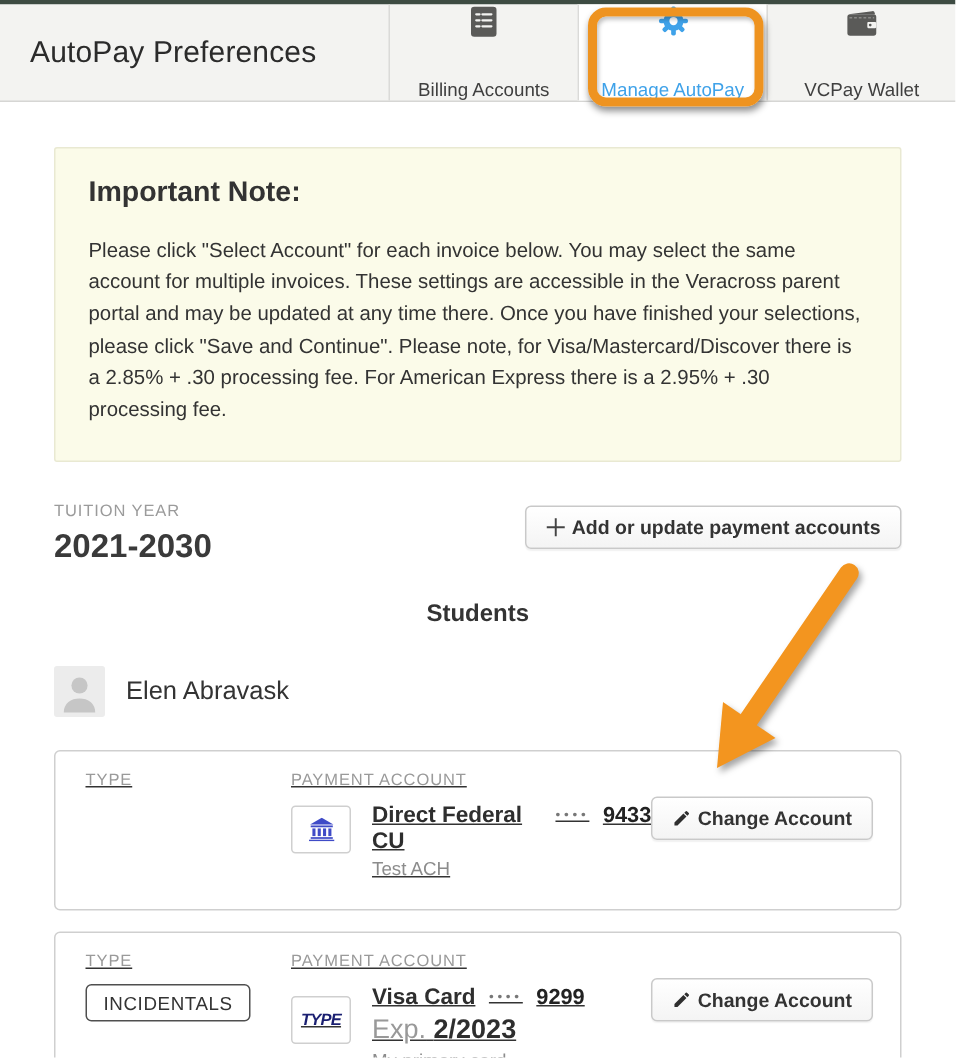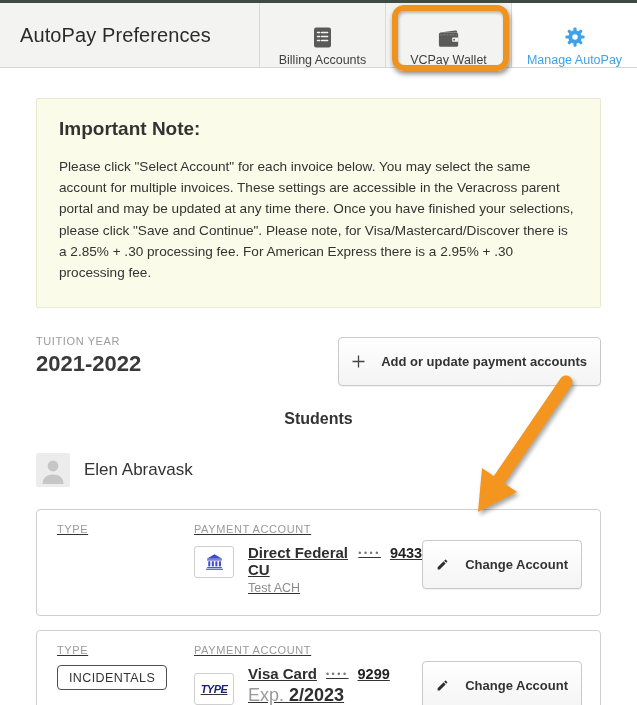--- a/index.html
+++ b/index.html
@@ -32,21 +32,21 @@
     font-weight: 400;
     color: #2b2b2b;
     letter-spacing: 0.1px;
   }
   .tab {
     width: 126px;
     border-left: 1px solid #dadad8;
     display: flex;
     flex-direction: column;
     align-items: center;
-    justify-content: flex-end;
+    justify-content: space-between;
     gap: 5px;
     cursor: pointer;
   }
   .tab-label { font-size: 12.5px; color: #3f3f3f; white-space: nowrap; }
   .tab.active { background: #ffffff; }
   .tab.active .tab-label { color: #3fa2e9; }
   .tab-icon { height: 22px; display: flex; align-items: flex-end; }
 
   
   .highlight-box {
@@ -74,25 +74,25 @@
   .note p { margin-top: 16px; font-size: 13.6px; line-height: 1.56; color: #333; }
 
   
   .year-row { margin-top: 27px; display: flex; align-items: flex-start; justify-content: space-between; }
   .eyebrow { font-size: 11px; color: #9b9b9b; letter-spacing: 0.6px; }
   .year-value { font-size: 22px; font-weight: 700; color: #3a3a3a; margin-top: 4px; }
 
   .ghost-btn {
     display: inline-flex;
     align-items: center;
-    gap: 16px;
+    gap: 4px;
     border: 1px solid #c9c9c9;
     border-radius: 4px;
     background: linear-gradient(#ffffff, #f4f4f4);
-    padding: 16px 13px;
+    padding: 6px 13px;
     font-family: inherit;
     font-size: 13px;
     font-weight: 700;
     color: #333;
     cursor: pointer;
     box-shadow: 0 1px 1px rgba(0,0,0,0.06);
     white-space: nowrap;
   }
   .add-btn { margin-top: 2px; }
 
@@ -172,64 +172,64 @@
     <h1 class="page-title">AutoPay Preferences</h1>
 
     <div class="tab">
       <span class="tab-icon">
         <svg width="19" height="21" viewBox="0 0 19 21">
           <rect x="1" y="0.5" width="17" height="20" rx="2.2" fill="#5a5a58"></rect>
           <path d="M4.5 5.5h2.2M8.6 5.5h6M4.5 9.5h2.2M8.6 9.5h6M4.5 13.5h2.2M8.6 13.5h6" stroke="#f3f3f1" stroke-width="1.5" stroke-linecap="round"></path>
         </svg>
       </span>
       <span class="tab-label">Billing Accounts</span>
-    </div>
-
-    <div class="tab">
-      <span class="tab-icon">
-        <svg width="22" height="19" viewBox="0 0 24 20">
-          <rect x="1" y="3.5" width="21" height="15.5" rx="2" fill="#5a5a58"></rect>
-          <path d="M2 3.5 L19 1.2 a1.6 1.6 0 0 1 1.9 1.3 l0.2 1" fill="#5a5a58"></path>
-          <path d="M2.5 6h18" stroke="#8a8a88" stroke-width="1" stroke-dasharray="2 1.4"></path>
-          <rect x="15.5" y="9" width="6.5" height="4.6" rx="0.8" fill="#f3f3f1"></rect>
-          <circle cx="17.6" cy="11.3" r="1" fill="#5a5a58"></circle>
-        </svg>
-      </span>
-      <span class="tab-label">VCPay Wallet</span>
     </div>
 
     <div class="tab active">
       <span class="tab-icon">
         <svg width="22" height="22" viewBox="0 0 24 24">
           <g fill="#3fa2e9">
             <rect x="10.3" y="1.5" width="3.4" height="21" rx="1.3"></rect>
             <rect x="10.3" y="1.5" width="3.4" height="21" rx="1.3" transform="rotate(45 12 12)"></rect>
             <rect x="10.3" y="1.5" width="3.4" height="21" rx="1.3" transform="rotate(90 12 12)"></rect>
             <rect x="10.3" y="1.5" width="3.4" height="21" rx="1.3" transform="rotate(135 12 12)"></rect>
             <circle cx="12" cy="12" r="7.3"></circle>
           </g>
           <circle cx="12" cy="12" r="3" fill="#ffffff"></circle>
         </svg>
       </span>
       <span class="tab-label">Manage AutoPay</span>
     </div>
+
+    <div class="tab">
+      <span class="tab-icon">
+        <svg width="22" height="19" viewBox="0 0 24 20">
+          <rect x="1" y="3.5" width="21" height="15.5" rx="2" fill="#5a5a58"></rect>
+          <path d="M2 3.5 L19 1.2 a1.6 1.6 0 0 1 1.9 1.3 l0.2 1" fill="#5a5a58"></path>
+          <path d="M2.5 6h18" stroke="#8a8a88" stroke-width="1" stroke-dasharray="2 1.4"></path>
+          <rect x="15.5" y="9" width="6.5" height="4.6" rx="0.8" fill="#f3f3f1"></rect>
+          <circle cx="17.6" cy="11.3" r="1" fill="#5a5a58"></circle>
+        </svg>
+      </span>
+      <span class="tab-label">VCPay Wallet</span>
+    </div>
   </header>
 
   <div class="highlight-box"></div>
 
   <main>
     <section class="note">
       <h2>Important Note:</h2>
       <p>Please click "Select Account" for each invoice below. You may select the same account for multiple invoices. These settings are accessible in the Veracross parent portal and may be updated at any time there. Once you have finished your selections, please click "Save and Continue". Please note, for Visa/Mastercard/Discover there is a 2.85% + .30 processing fee. For American Express there is a 2.95% + .30 processing fee.</p>
     </section>
 
     <div class="year-row">
       <div>
         <div class="eyebrow">TUITION YEAR</div>
-        <div class="year-value">2021-2022</div>
+        <div class="year-value">2021-2030</div>
       </div>
       <button class="ghost-btn add-btn">
         <span style="display:flex;">
           <svg width="13" height="13" viewBox="0 0 13 13">
               <path d="M6.5 0.5v12M0.5 6.5h12" stroke="#444" stroke-width="1.3"></path>
             </svg>
         </span>
         <span>Add or update payment accounts</span>
       </button>
     </div>

